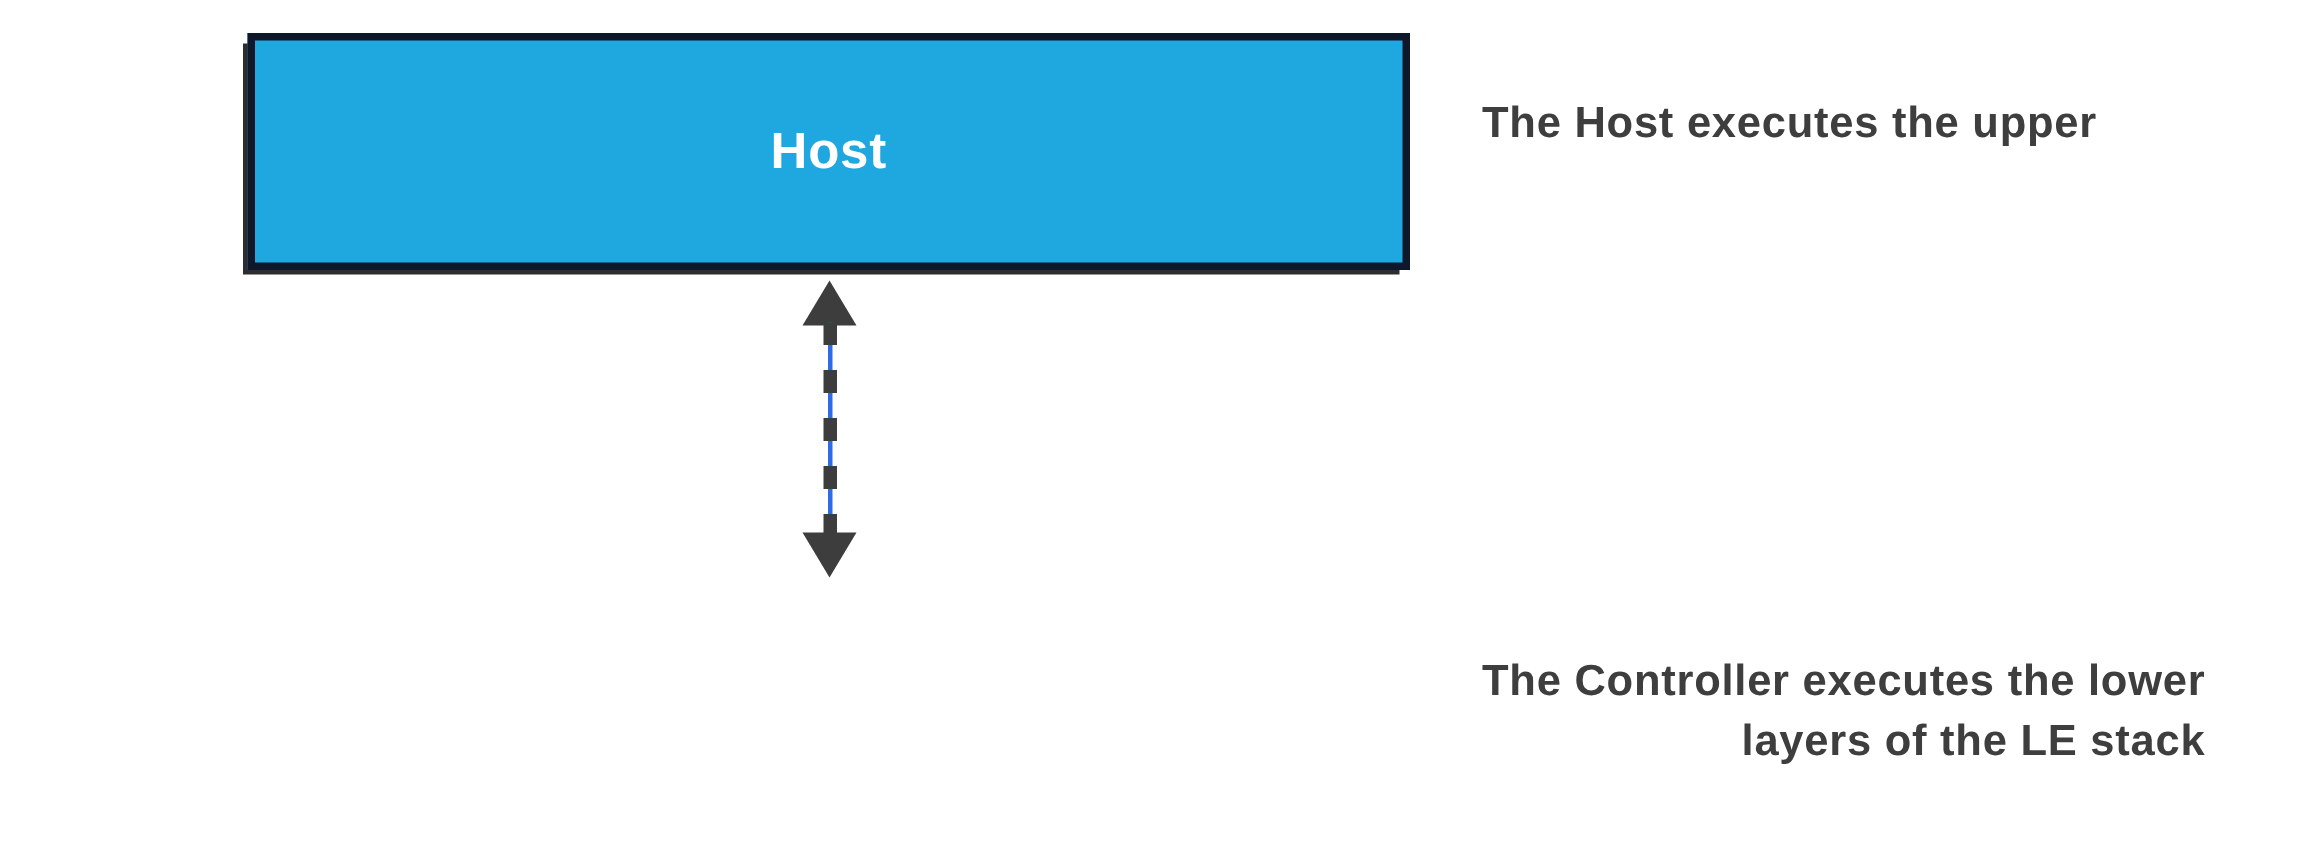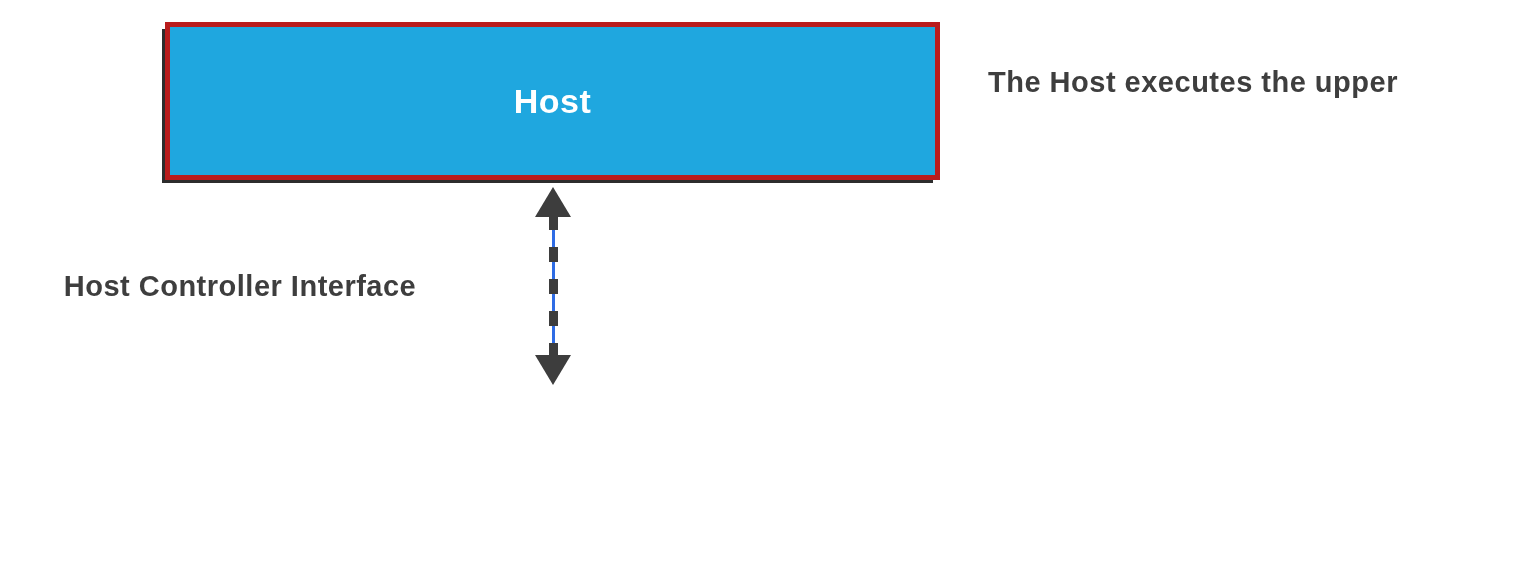--- a/index.html
+++ b/index.html
@@ -17,21 +17,21 @@
   }
 
   
   .layer-box {
     position: absolute;
     left: 165px;
     width: 775px;
     height: 158px;
     box-sizing: border-box;
     background: #1fa7df;
-    border: 5px solid #b91c1c;
+    border: 5px solid #0f172a;
     box-shadow: -5px 5px 0 -2px #2d2d2d;
     display: flex;
     align-items: center;
     justify-content: center;
   }
   .layer-box.host { top: 22px; }
   .layer-box.controller { top: 393px; height: 159px; }
   .layer-box .box-label {
     color: #ffffff;
     font-size: 34px;
@@ -126,21 +126,24 @@
   <div class="connector">
     <div class="arrowhead up"></div>
     <div class="connector-line">
       <div class="blue-core"></div>
       <div class="dark-dashes"></div>
     </div>
     <div class="arrowhead down"></div>
   </div>
 
   <div class="hci-label">
-    <div>Host Controller Interface</div>
   </div>
 
   <div class="annotation host-note">
     <div>The Host executes the upper</div>
   </div>
 
+  <div class="annotation controller-note">
+    <div>The Controller executes the lower</div>
+    <div>layers of the LE stack</div>
+  </div>
 
 </div>
 
 </body></html>

